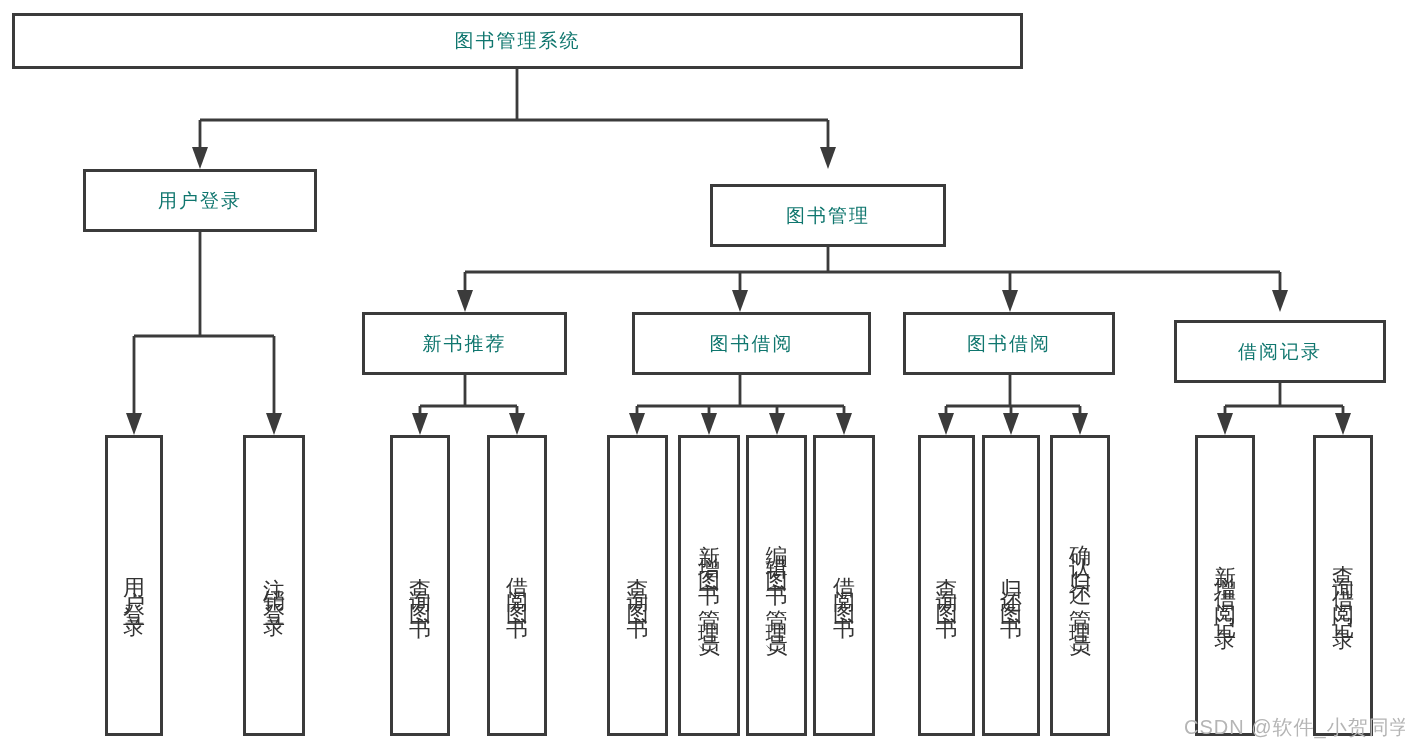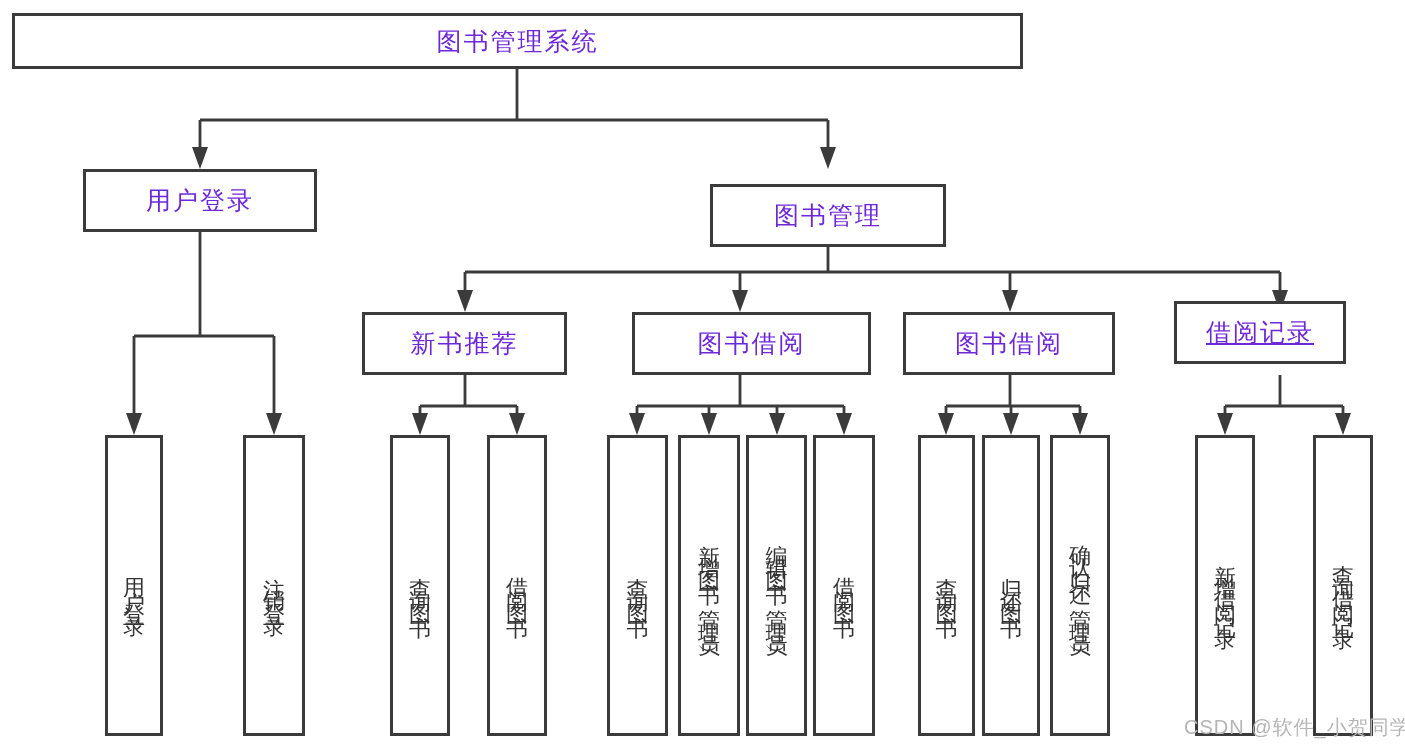--- a/index.html
+++ b/index.html
@@ -21,25 +21,25 @@
     top: 0;
     width: 1405px;
     height: 747px;
     z-index: 1;
   }
   .node {
     position: absolute;
     box-sizing: border-box;
     border: 3px solid #3b3b3b;
     background: #ffffff;
-    color: #6d28d9;
+    color: #0f766e;
     display: flex;
     align-items: center;
     justify-content: center;
-    font-size: 25px;
+    font-size: 19px;
     letter-spacing: 2px;
     z-index: 2;
     text-align: center;
   }
   .vnode {
     position: absolute;
     box-sizing: border-box;
     border: 3px solid #3b3b3b;
     background: #ffffff;
     color: #333333;
@@ -134,21 +134,21 @@
   </svg>
 
   <div class="node" style="left:12px; top:13px; width:1011px; height:56px;">图书管理系统</div>
 
   <div class="node" style="left:83px; top:169px; width:234px; height:63px;">用户登录</div>
   <div class="node" style="left:710px; top:184px; width:236px; height:63px;">图书管理</div>
 
   <div class="node" style="left:362px; top:312px; width:205px; height:63px;">新书推荐</div>
   <div class="node" style="left:632px; top:312px; width:239px; height:63px;">图书借阅</div>
   <div class="node" style="left:903px; top:312px; width:212px; height:63px;">图书借阅</div>
-  <div class="node" style="left:1174px; top:301px; width:172px; height:63px;text-decoration:underline;">借阅记录</div>
+  <div class="node" style="left:1174px; top:320px; width:212px; height:63px;">借阅记录</div>
 
   <div class="vnode" style="left:105px; top:435px; width:58px; height:301px;">用户登录</div>
   <div class="vnode" style="left:243px; top:435px; width:62px; height:301px;">注销登录</div>
 
   <div class="vnode" style="left:390px; top:435px; width:60px; height:301px;">查询图书</div>
   <div class="vnode" style="left:487px; top:435px; width:60px; height:301px;">借阅图书</div>
 
   <div class="vnode" style="left:607px; top:435px; width:61px; height:301px;">查询图书</div>
   <div class="vnode" style="left:678px; top:435px; width:62px; height:301px;">新增图书（管理员）</div>
   <div class="vnode" style="left:746px; top:435px; width:61px; height:301px;">编辑图书（管理员）</div>

